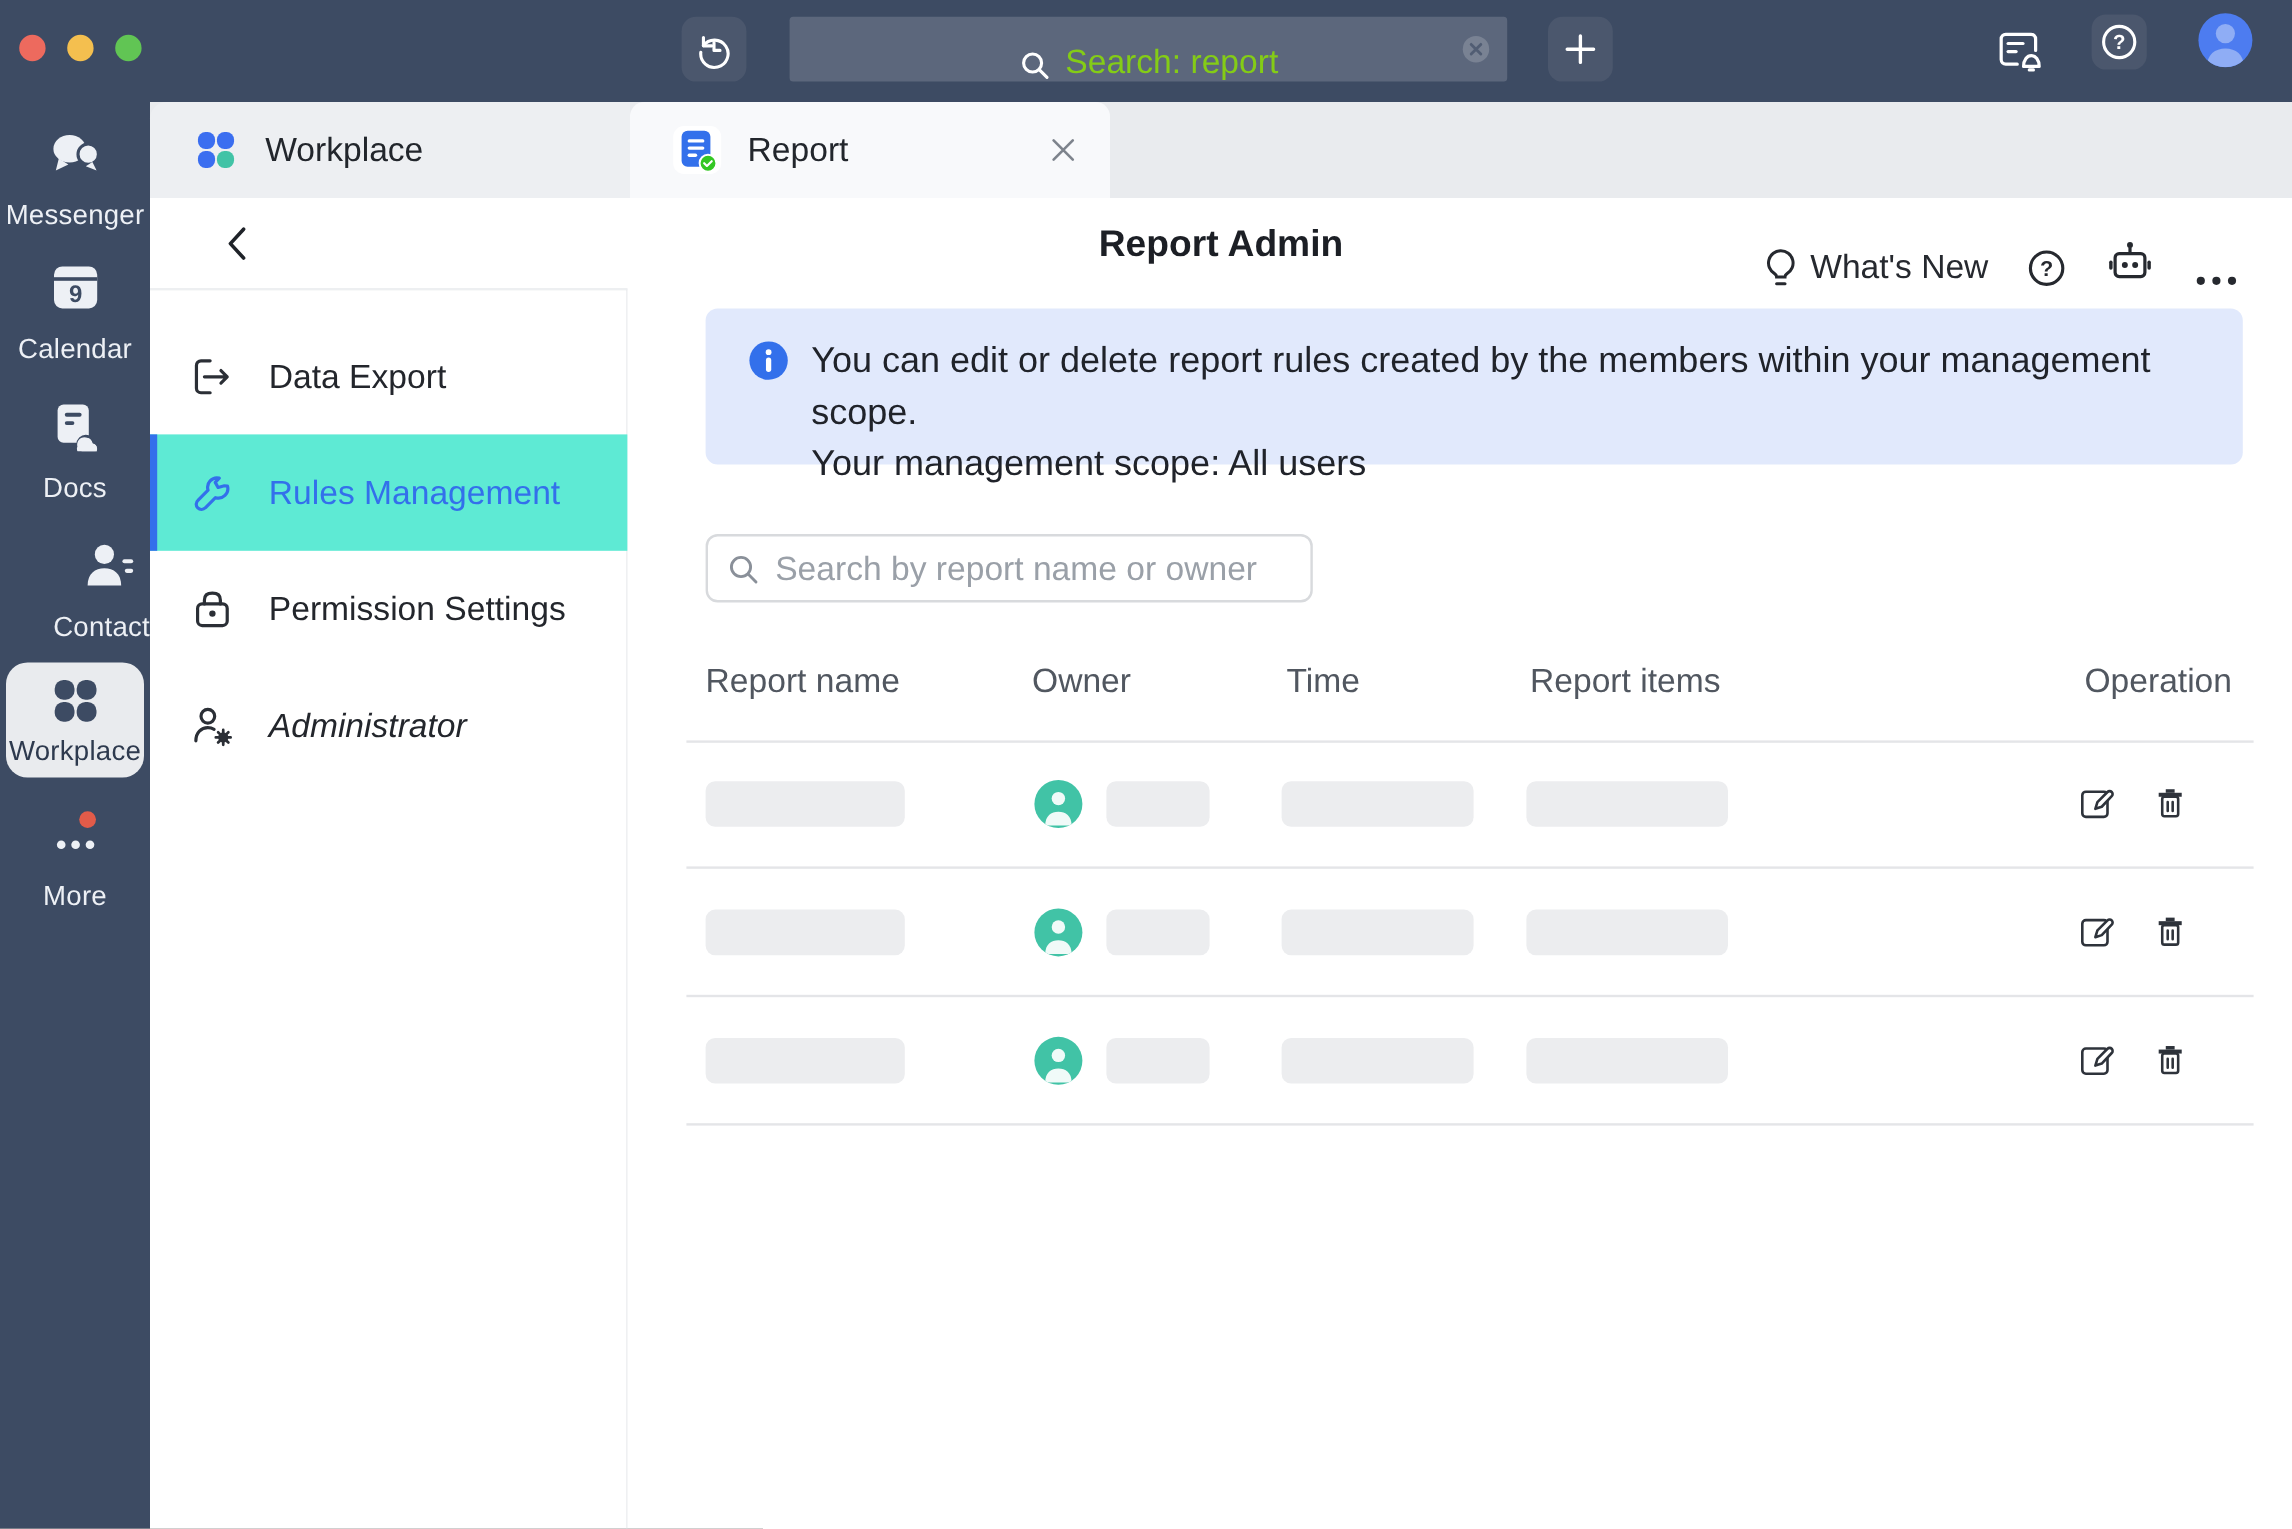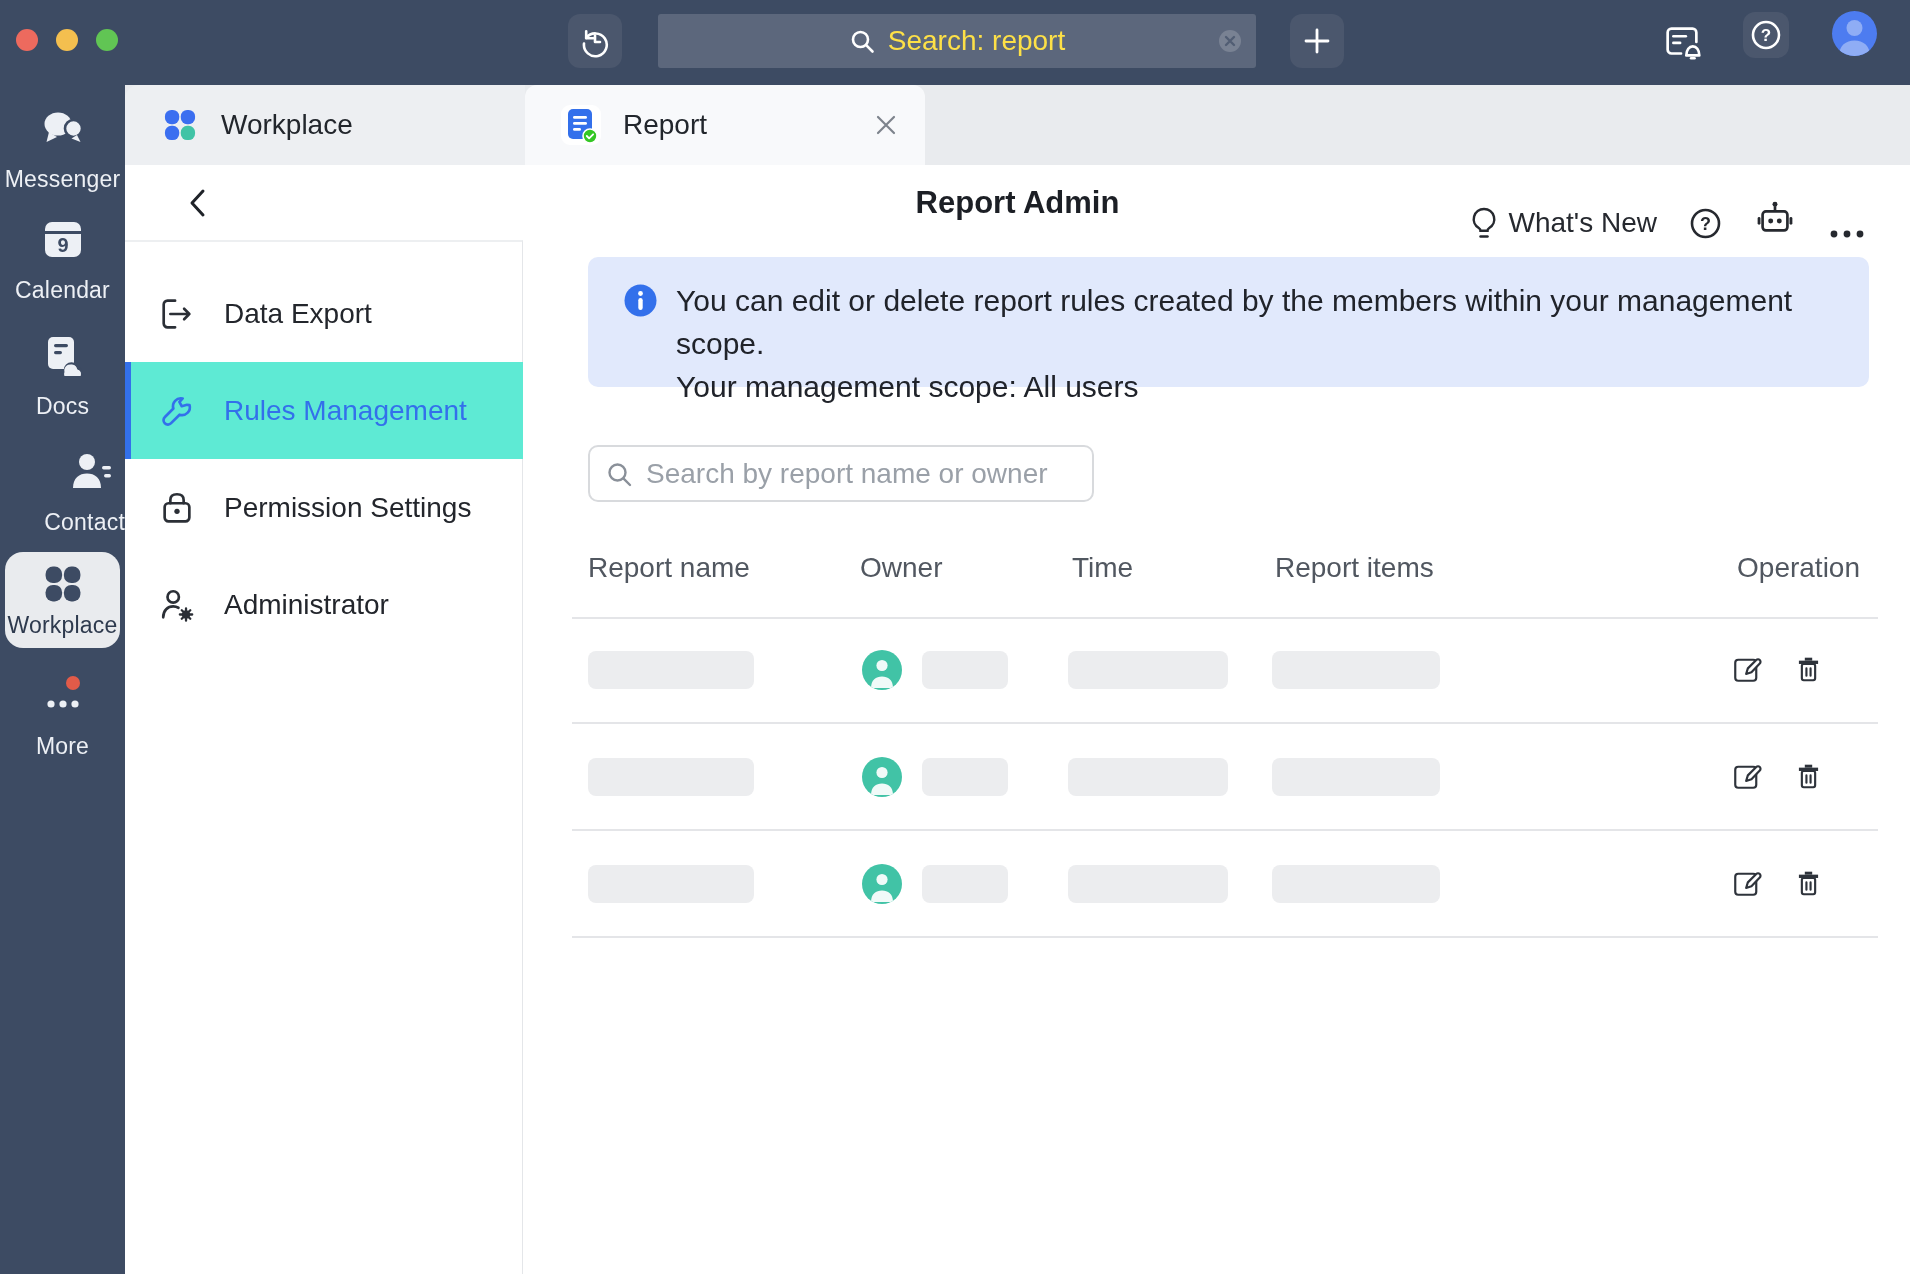--- a/index.html
+++ b/index.html
@@ -5,22 +5,22 @@
   html,body{margin:0;padding:0;background:#222;}
   .stage{position:relative;width:1910px;height:1274px;overflow:hidden;background:#ffffff;
          font-family:"Liberation Sans","DejaVu Sans",sans-serif;-webkit-font-smoothing:antialiased;}
 
   
   .topbar{position:absolute;left:0;top:0;width:1910px;height:85px;background:#3D4B63;}
   .light{position:absolute;top:29px;width:22px;height:22px;border-radius:50%;}
   .tb-btn{position:absolute;top:14px;width:54px;height:54px;border-radius:12px;background:#4B576D;
           display:flex;align-items:center;justify-content:center;color:#fff;}
   .search-pill{position:absolute;left:658px;top:14px;width:598px;height:54px;border-radius:3px;
-               background:rgba(255,255,255,0.16);display:flex;align-items:center;justify-content:center;
-               gap:12px;color:#fde047;font-size:28px;}
+               background:rgba(255,255,255,0.16);display:flex;align-items:flex-end;justify-content:center;
+               gap:12px;color:#84cc16;font-size:28px;}
   .pill-clear{position:absolute;right:14px;top:15px;opacity:.32;}
   .tb-icon-plain{position:absolute;top:20px;color:#fff;}
   .help-btn{position:absolute;left:1743px;top:12px;width:46px;height:46px;border-radius:12px;background:#4B576D;
             display:flex;align-items:center;justify-content:center;color:#fff;}
   .tb-avatar{position:absolute;left:1832px;top:11px;width:45px;height:45px;border-radius:50%;background:#4D7CF0;overflow:hidden;}
 
   
   .sidebar{position:absolute;left:0;top:85px;width:125px;height:1189px;background:#3D4B63;}
   .side-item{position:absolute;left:0;width:125px;display:flex;flex-direction:column;align-items:center;gap:17px;
              color:#EDF0F5;cursor:default;}
@@ -328,21 +328,21 @@
       <span class="sn-icon">
         <svg width="38" height="38" viewBox="0 0 40 40" fill="none" stroke="currentColor" stroke-width="2.8" stroke-linecap="round" stroke-linejoin="round">
           <rect x="7" y="15" width="26" height="19" rx="4"></rect>
           <path d="M13 15 v-3.5 q0 -6 7 -6 q7 0 7 6 V15"></path>
           <circle cx="20" cy="23.5" r="2.8" fill="currentColor" stroke="none"></circle>
         </svg>
       </span>
       <span>Permission Settings</span>
     </div>
 
-    <div class="sub-item" style="top:314px;">
+    <div class="sub-item" style="top:314px;font-style:italic;">
       <span class="sn-icon">
         <svg width="38" height="38" viewBox="0 0 40 40" fill="none" stroke="currentColor" stroke-width="2.8" stroke-linecap="round" stroke-linejoin="round">
           <circle cx="16" cy="11.5" r="6"></circle>
           <path d="M5.5 33 c0 -7.5 4.8 -11.5 10.5 -11.5 c2 0 3.9 .5 5.5 1.4"></path>
           <circle cx="29.5" cy="30" r="4.5" fill="currentColor" stroke="none"></circle>
           <g stroke="currentColor" stroke-width="2.4">
             <path d="M29.5 23.5 v2 M29.5 34.5 v2 M23 30 h2 M34 30 h2 M25 25.5 l1.4 1.4 M32.6 33.1 l1.4 1.4 M34 25.5 l-1.4 1.4 M26.4 33.1 L25 34.5"></path>
           </g>
         </svg>
       </span>

